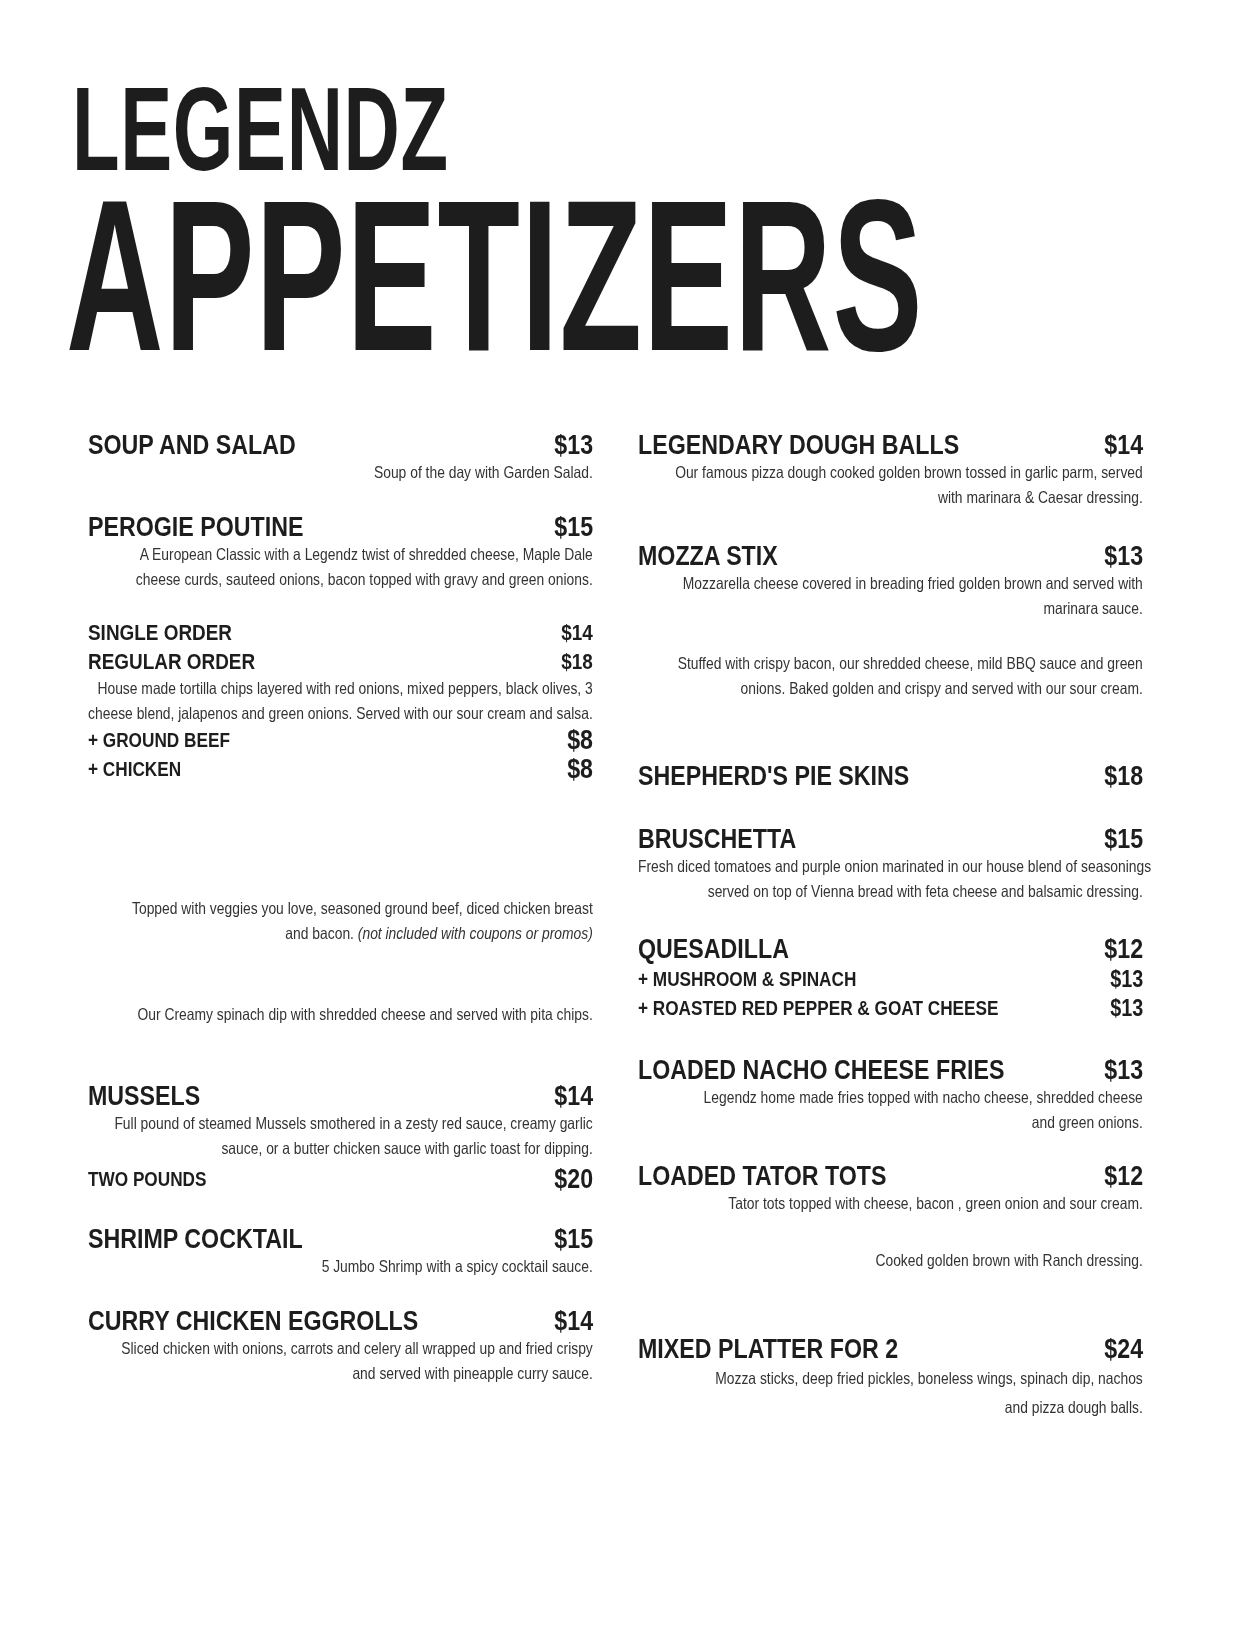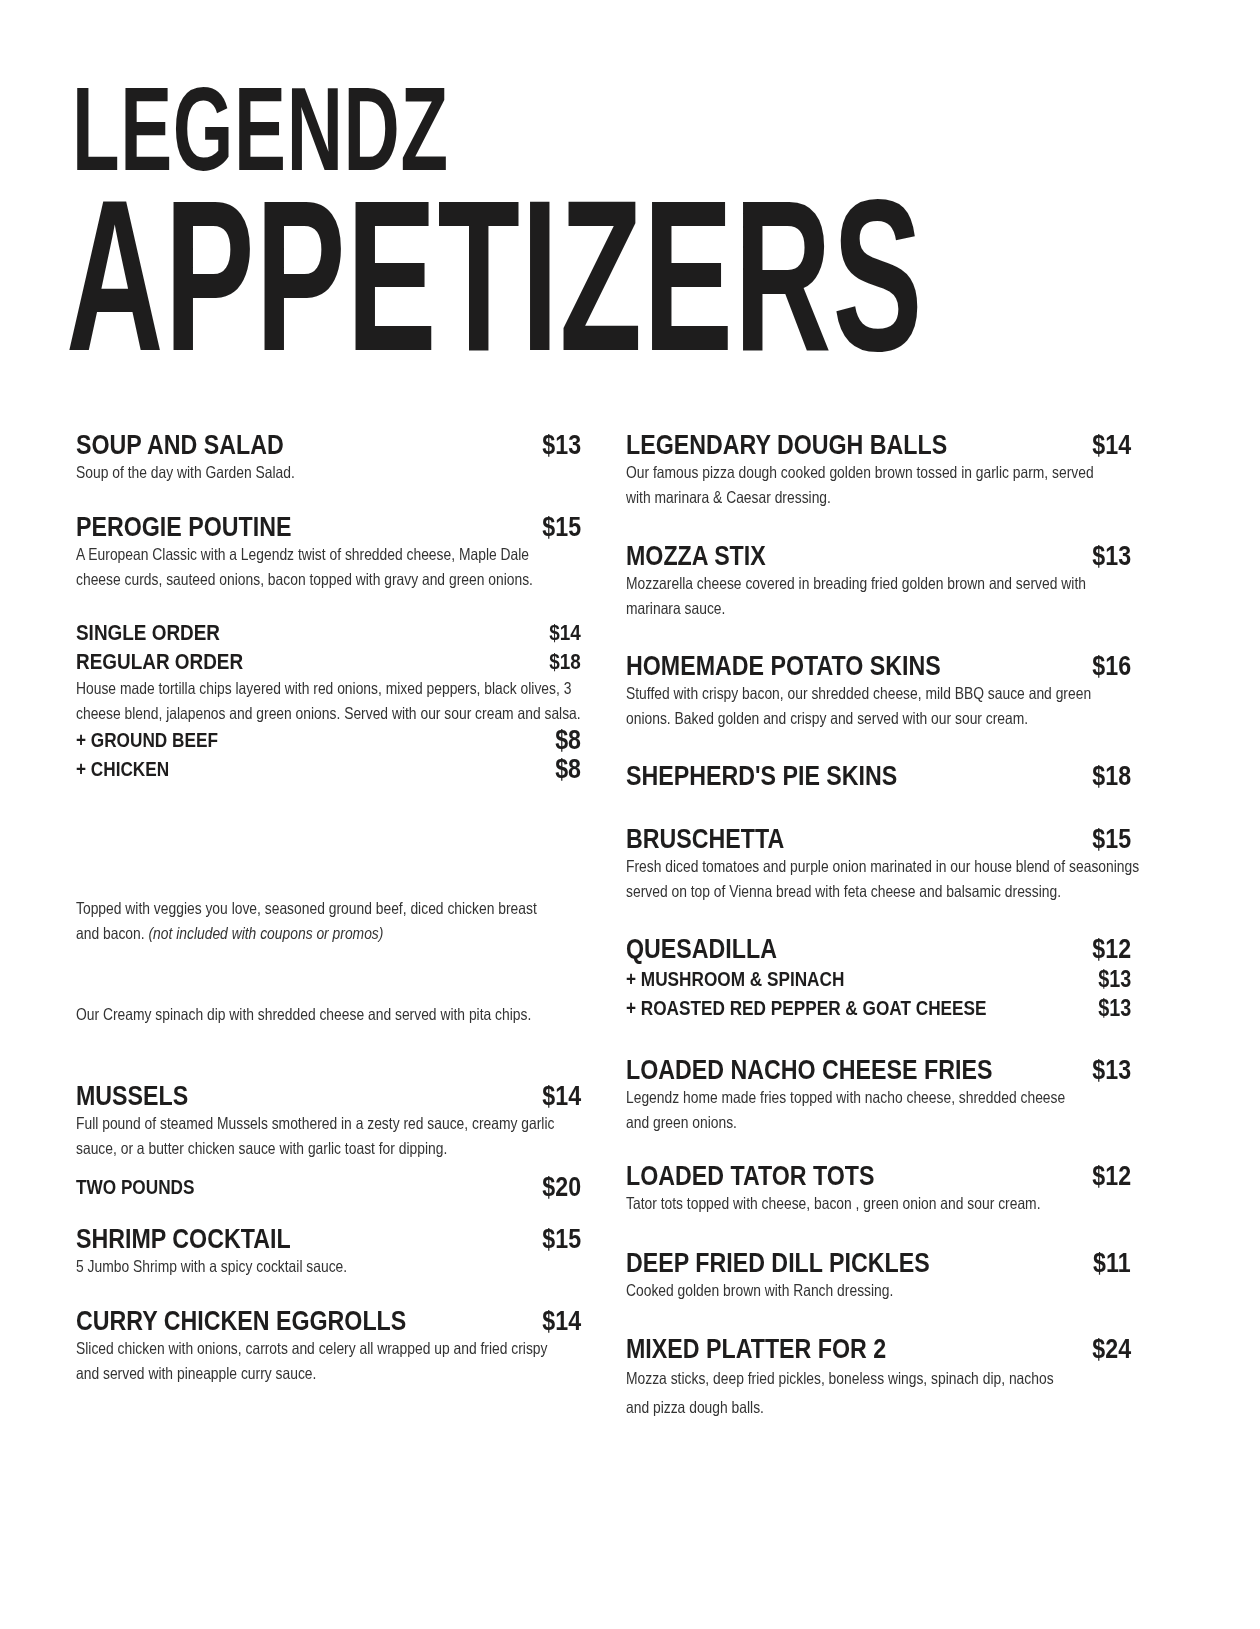--- a/index.html
+++ b/index.html
@@ -18,21 +18,21 @@
     font-family: "Liberation Sans", sans-serif; font-weight: 700;
     font-size: 270px; line-height: 1; letter-spacing: 2px;
     transform-origin: 0 0; transform: scaleX(0.50) scaleY(0.80);
     white-space: nowrap; color: #1e1d1d;
   }
 
   .col { position: absolute; top: 0; }
   .col-left { left: 72px; width: 505px; }
   .col-right { left: 622px; width: 505px; }
 
-  .item { position: absolute; left: 4px; width: 100%; }
+  .item { position: absolute; left: 16px; width: 100%; text-align: right; }
   .row { position: relative; height: 30px; width: 100%; }
   .name {
     position: absolute; left: 0; top: 0;
     font-family: "Liberation Sans", sans-serif; font-weight: 700;
     font-size: 27px; line-height: 30px; white-space: nowrap;
     transform-origin: 0 50%; transform: scaleX(0.86);
     color: #1e1d1d;
   }
   .price {
     position: absolute; right: 0; top: 0;
@@ -110,21 +110,21 @@
     <div class="desc">Our Creamy spinach dip with shredded cheese and served with pita chips.</div>
   </div>
 
   <div class="item" style="top:1081px">
     <div class="row">
         <span class="name">MUSSELS</span>
         <span class="price">$14</span>
       </div>
     <div class="desc">Full pound of steamed Mussels smothered in a zesty red sauce, creamy garlic</div>
     <div class="desc">sauce, or a butter chicken sauce with garlic toast for dipping.</div>
-    <div class="row small" style="margin-top:12px">
+    <div class="row small" style="margin-top:4px">
         <span class="name">TWO POUNDS</span>
         <span class="price" style="font-size:27px">$20</span>
       </div>
   </div>
 
   <div class="item" style="top:1224px">
     <div class="row">
         <span class="name">SHRIMP COCKTAIL</span>
         <span class="price">$15</span>
       </div>
@@ -155,24 +155,20 @@
   <div class="item" style="top:541px">
     <div class="row">
         <span class="name">MOZZA STIX</span>
         <span class="price">$13</span>
       </div>
     <div class="desc">Mozzarella cheese covered in breading fried golden brown and served with</div>
     <div class="desc">marinara sauce.</div>
   </div>
 
   <div class="item" style="top:651px">
-    <div class="row">
-        <span class="name">HOMEMADE POTATO SKINS</span>
-        <span class="price">$16</span>
-      </div>
     <div class="desc">Stuffed with crispy bacon, our shredded cheese, mild BBQ sauce and green</div>
     <div class="desc">onions. Baked golden and crispy and served with our sour cream.</div>
   </div>
 
   <div class="item" style="top:761px">
     <div class="row">
         <span class="name">SHEPHERD'S PIE SKINS</span>
         <span class="price">$18</span>
       </div>
   </div>
@@ -212,24 +208,20 @@
 
   <div class="item" style="top:1161px">
     <div class="row">
         <span class="name">LOADED TATOR TOTS</span>
         <span class="price">$12</span>
       </div>
     <div class="desc">Tator tots topped with cheese, bacon , green onion and sour cream.</div>
   </div>
 
   <div class="item" style="top:1248px">
-    <div class="row">
-        <span class="name">DEEP FRIED DILL PICKLES</span>
-        <span class="price">$11</span>
-      </div>
     <div class="desc">Cooked golden brown with Ranch dressing.</div>
   </div>
 
   <div class="item" style="top:1334px">
     <div class="row">
         <span class="name">MIXED PLATTER FOR 2</span>
         <span class="price">$24</span>
       </div>
     <div class="desc" style="line-height:29px">Mozza sticks, deep fried pickles, boneless wings, spinach dip, nachos</div>
     <div class="desc" style="line-height:29px">and pizza dough balls.</div>

